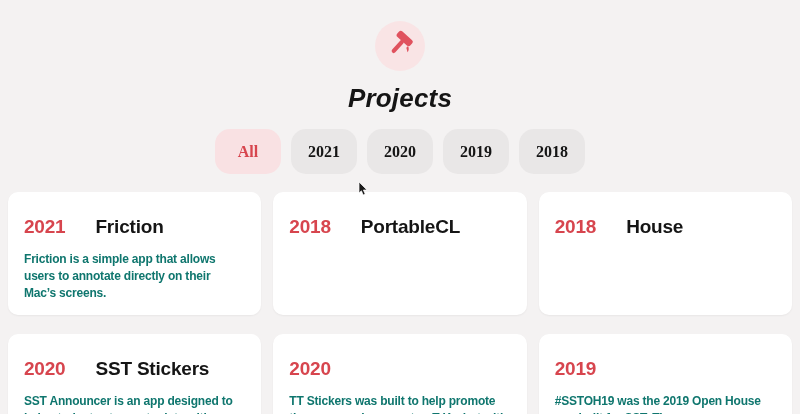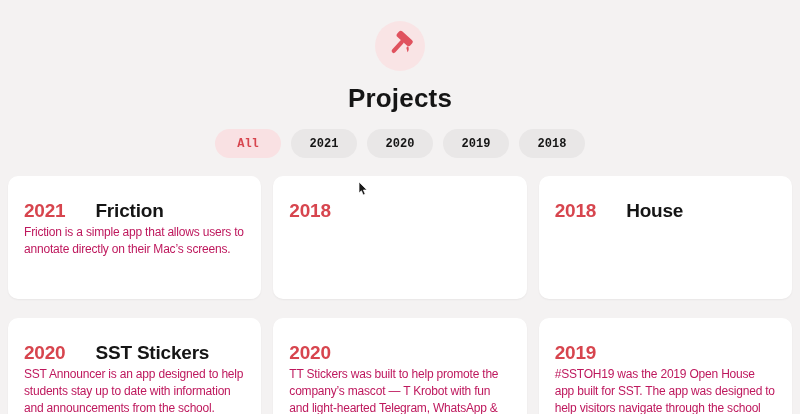--- a/index.html
+++ b/index.html
@@ -6,47 +6,47 @@
   html, body { margin: 0; padding: 0; }
   body {
     width: 800px; height: 414px;
     overflow: hidden; position: relative;
     background: #f4f2f2;
     font-family: "Liberation Sans", sans-serif;
     color: #151515;
   }
 
   
-  .header { text-align: center; }
+  .header { text-align: center; font-style: italic; }
   .icon-circle {
     width: 50px; height: 50px; border-radius: 50%;
     background: #f9e4e5;
     margin: 21px auto 0 auto;
     display: flex; align-items: center; justify-content: center;
   }
   .page-title {
     margin: 14px 0 0 0;
     font-size: 26px; font-weight: bold;
     letter-spacing: 0.2px;
     line-height: 1;
     color: #151515;
   }
 
   
   .filters {
     margin-top: 18px;
     display: flex; justify-content: center; gap: 10px;
   }
   .pill {
-    width: 66px; height: 29px;
+    width: 66px; height: 45px;
     border-radius: 15px;
     border: none;
     display: flex; align-items: center; justify-content: center;
-    font-family: Liberation Mono, monospace;
-    font-size: 12px; font-weight: bold;
+    font-family: Liberation Serif, serif;
+    font-size: 16px; font-weight: bold;
     background: #e9e7e7; color: #151515;
     cursor: pointer;
     padding: 0;
   }
   .pill.active { background: #f9e1e3; color: #d7454e; }
 
   
   .grid {
     margin-top: 18px;
     padding: 0 8px;
@@ -65,24 +65,25 @@
   }
   .card-title {
     display: flex; gap: 6px;
     font-size: 19px; font-weight: bold;
     letter-spacing: -0.2px;
     line-height: 1.1;
   }
   .card-year { color: #d7454e; }
   .card-name { color: #151515; padding-left: 24px; }
   .card-desc {
-    margin-top: 2px;
+    margin-top: 13px;
     font-size: 12px; letter-spacing: -0.2px;
     line-height: 1.42;
-    color: #be185d;
+    color: #0f766e;
+    font-weight: bold;
   }
 
   .cursor {
     position: absolute; left: 358px; top: 182px;
     width: 10px; height: 14px;
     pointer-events: none;
   }
 </style>
 </head>
 <body>
@@ -116,20 +117,21 @@
     <div class="card-title">
       <span class="card-year">2021</span>
       <span class="card-name">Friction</span>
     </div>
     <div class="card-desc">Friction is a simple app that allows users to annotate directly on their Mac’s screens.</div>
   </div>
 
   <div class="card">
     <div class="card-title">
       <span class="card-year">2018</span>
+      <span class="card-name">PortableCL</span>
     </div>
   </div>
 
   <div class="card">
     <div class="card-title">
       <span class="card-year">2018</span>
       <span class="card-name">House</span>
     </div>
   </div>
 

